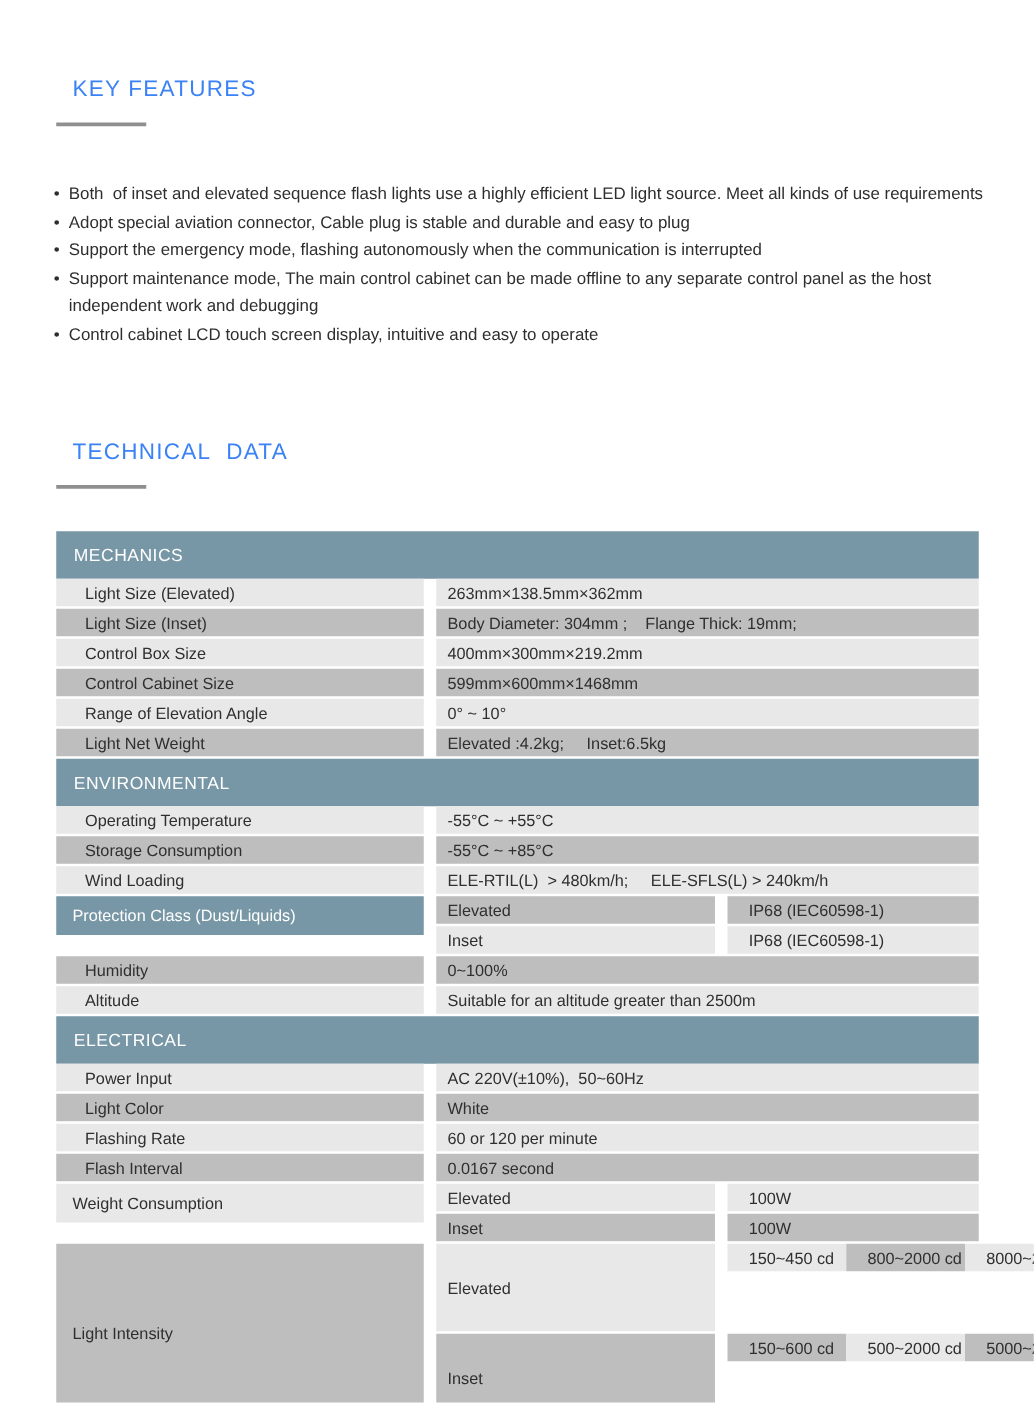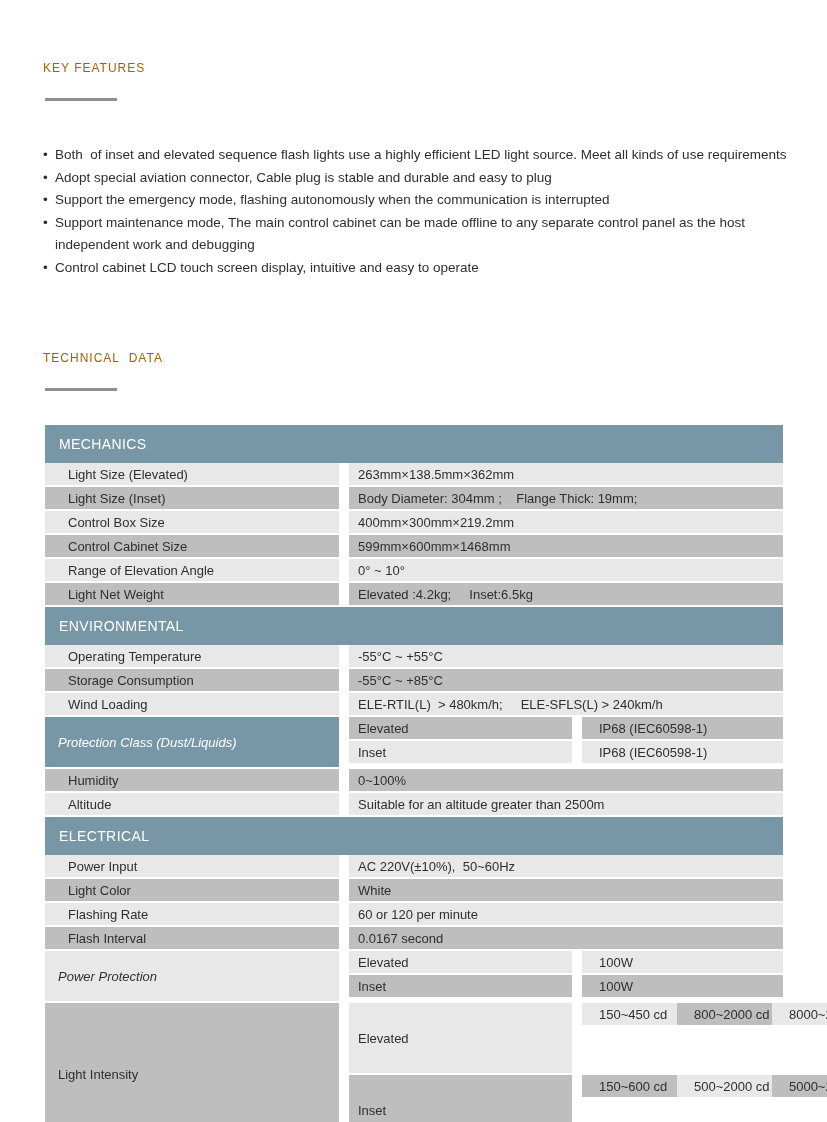--- a/index.html
+++ b/index.html
@@ -6,25 +6,25 @@
   html, body { width: 827px; height: 1122px; }
   body {
     position: relative;
     background: #ffffff;
     font-family: "Liberation Sans", sans-serif;
     color: #2f2f2f;
     overflow: hidden;
   }
   .heading {
     position: absolute;
-    left: 43px;
-    font-size: 12px;
+    left: 58px;
+    font-size: 18px;
     font-weight: 500;
     letter-spacing: 1px;
-    color: #a16207;
+    color: #3b82f6;
   }
   .heading-rule {
     position: absolute;
     left: 45px;
     width: 72px;
     height: 3px;
     background: #8f8f8f;
   }
   #kf-title { top: 61px; }
   #kf-rule  { top: 98px; }
@@ -87,21 +87,21 @@
   .block .blk-label {
     width: 294px;
     margin-right: 10px;
     flex: none;
     display: flex;
     align-items: center;
     padding-left: 13px;
   }
   .blk-right { flex: 1; display: flex; flex-direction: column; }
   .blk-right .t-row:last-child { margin-bottom: 0; }
-  .h2 { height: 50px; font-style: italic; }
+  .h2 { height: 31px; }
   .h3 { height: 70px; }
   .h6 { height: 142px; }
   .group { display: flex; margin-bottom: 2px; }
   .group:last-child { margin-bottom: 0; }
   .group .g-mid {
     width: 223px;
     margin-right: 10px;
     flex: none;
     display: flex;
     align-items: center;
@@ -202,21 +202,21 @@
   </div>
   <div class="t-row">
     <div class="cell lbl light">Flashing Rate</div>
     <div class="cell val light">60 or 120 per minute</div>
   </div>
   <div class="t-row">
     <div class="cell lbl dark">Flash Interval</div>
     <div class="cell val dark">0.0167 second</div>
   </div>
   <div class="block">
-    <div class="blk-label light h2">Power Protection</div>
+    <div class="blk-label light h2">Weight Consumption</div>
     <div class="blk-right">
       <div class="t-row">
         <div class="cell mid light">Elevated</div>
         <div class="cell rgt light">100W</div>
       </div>
       <div class="t-row">
         <div class="cell mid dark">Inset</div>
         <div class="cell rgt dark">100W</div>
       </div>
     </div>

